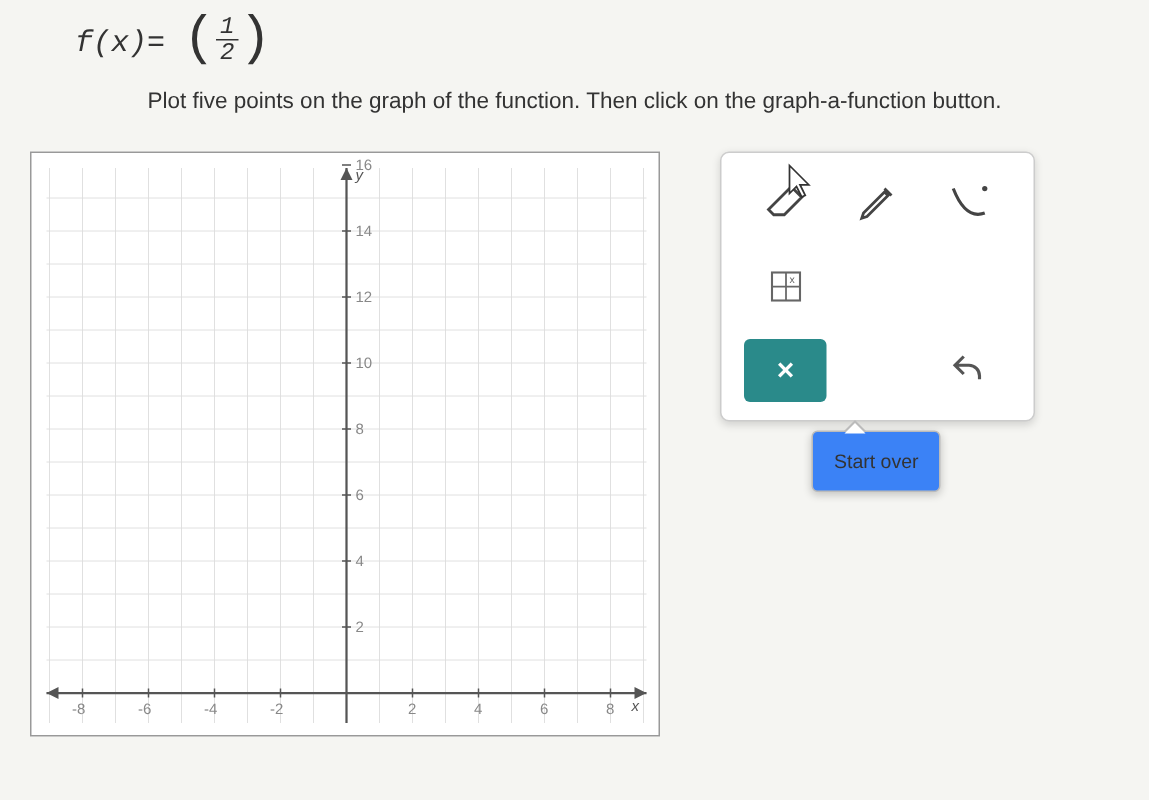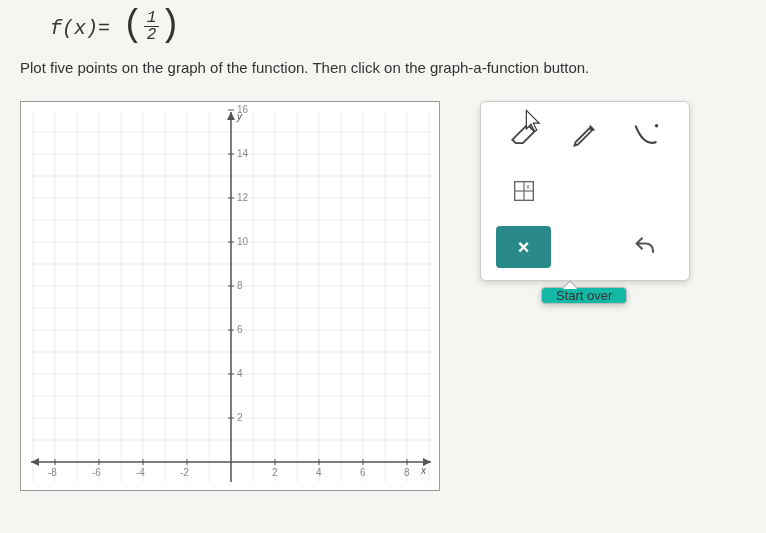--- a/index.html
+++ b/index.html
@@ -27,20 +27,21 @@
     line-height: 1;
     position: relative;
     top: -2px;
   }
   .equation .frac .num { display:block; border-bottom: 1px solid #333; padding: 0 3px; }
   .equation .frac .den { display:block; padding: 0 3px; }
   .equation .paren { font-size: 36px; vertical-align: middle; position: relative; top: -3px; font-style: normal;}
   .instruction {
     font-size: 15px;
     margin-bottom: 25px;
+    text-align: center;
   }
   .content-row { display: flex; gap: 40px; align-items: flex-start; }
   .graph-box {
     width: 420px;
     height: 390px;
     border: 1px solid #999;
     background: #fff;
     position: relative;
     overflow: hidden;
   }
@@ -66,24 +67,24 @@
   .tool-btn.active {
     background: #2a8a8a;
     color: #fff;
   }
   .tool-row.bottom { margin-bottom: 0; }
   .tool-btn svg { width: 28px; height: 28px; }
   .tooltip {
     position: absolute;
     top: 185px;
     left: 60px;
-    background: #14b8a6;
+    background: #3b82f6;
     border: 1px solid #bbb;
     border-radius: 4px;
-    padding: 0 14px;
+    padding: 12px 14px;
     font-size: 13px;
     box-shadow: 0 2px 6px rgba(0,0,0,0.2);
   }
   .tooltip::before {
     content: '';
     position: absolute;
     top: -8px; left: 20px;
     border-left: 8px solid transparent;
     border-right: 8px solid transparent;
     border-bottom: 8px solid #bbb;

